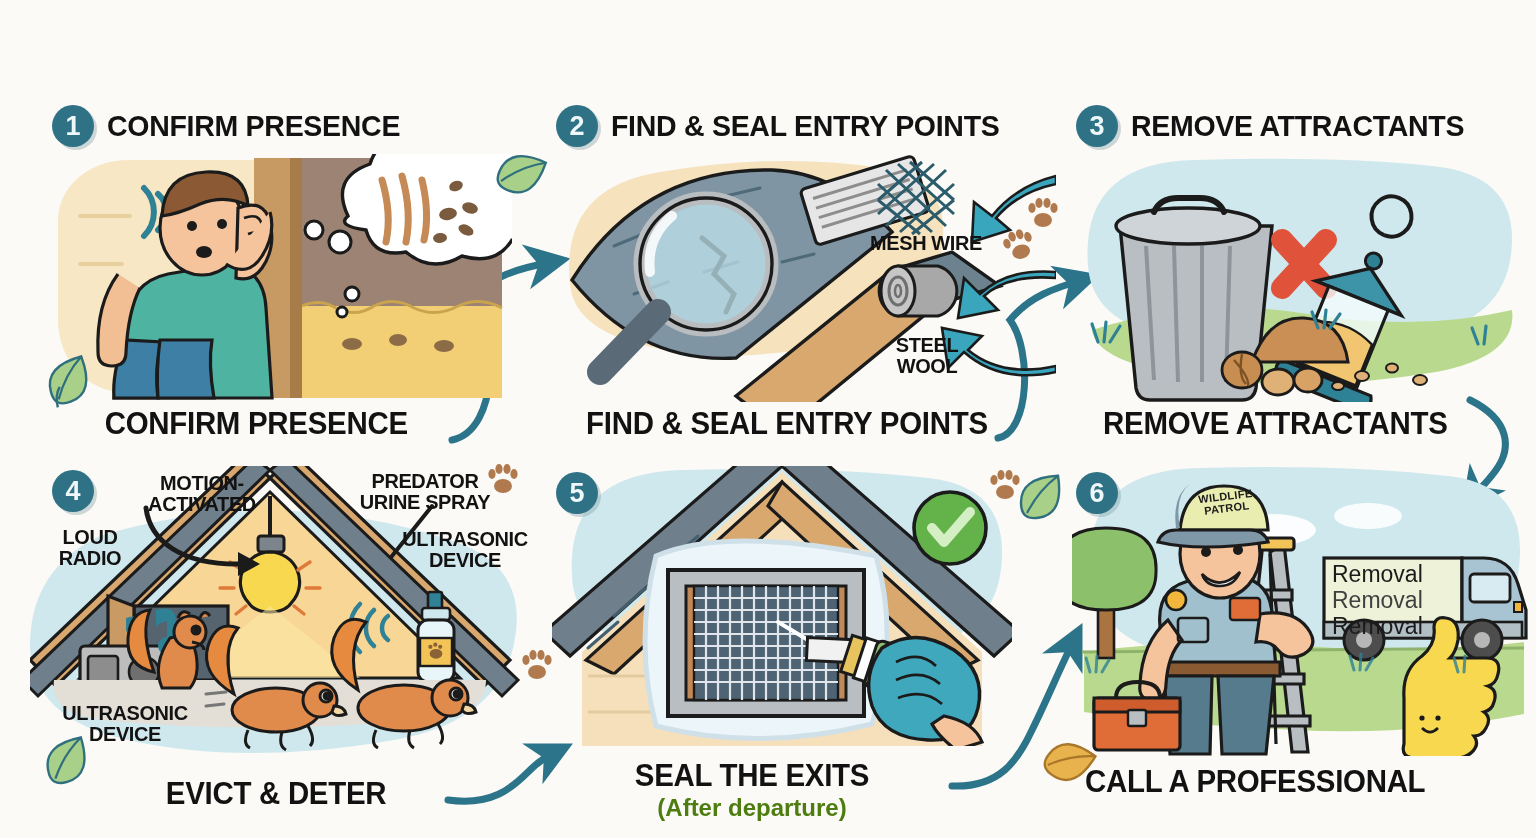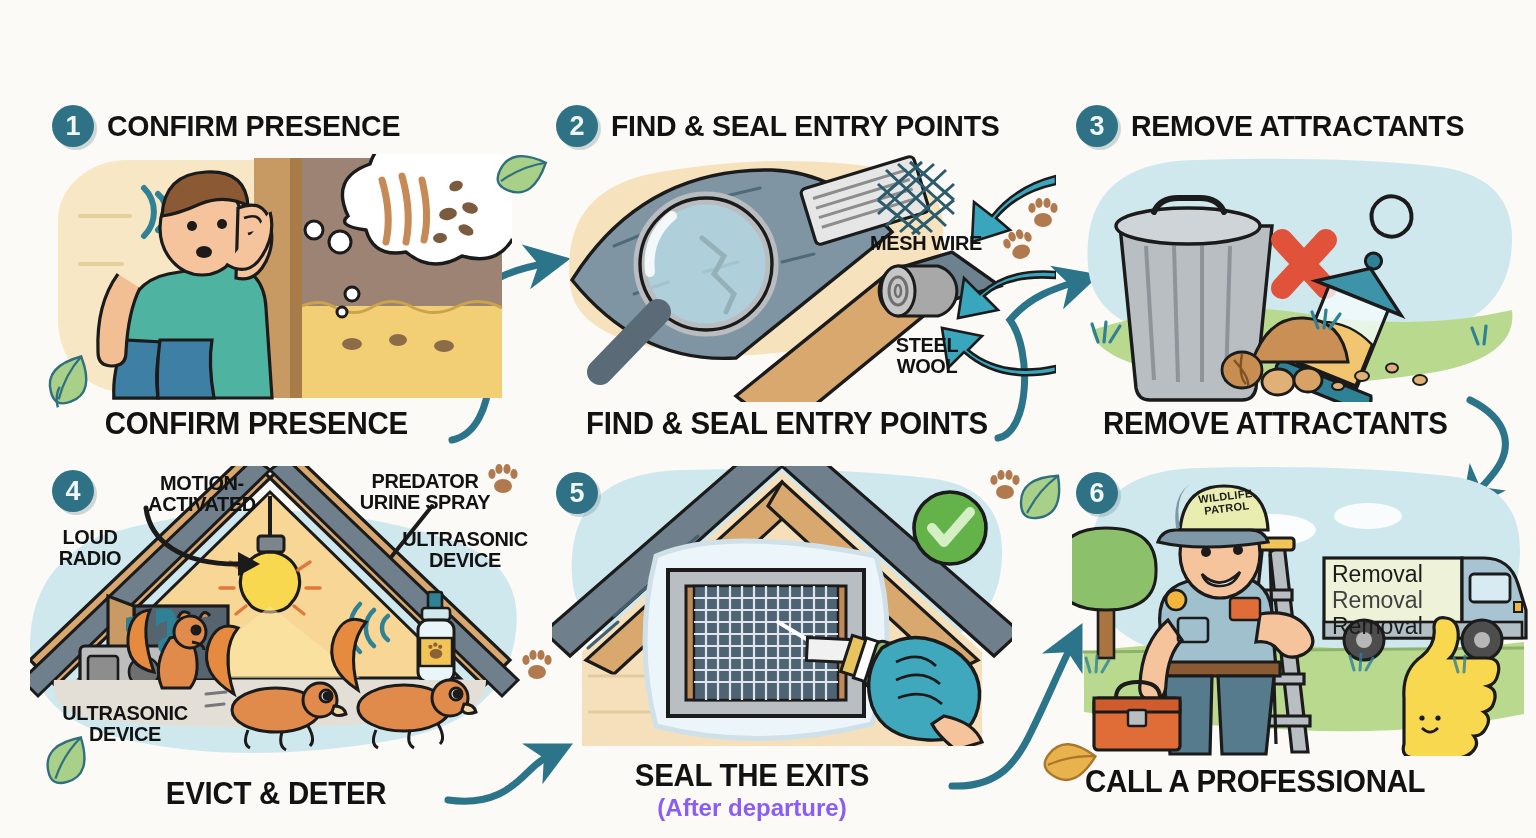--- a/index.html
+++ b/index.html
@@ -57,21 +57,21 @@
   .art {
     position: relative; overflow: hidden;
   }
   .caption {
     font-size: 31px; font-weight: bold; color: #121212; letter-spacing: -0.3px;
     white-space: nowrap; transform: scaleX(0.95);
     font-family: "Liberation Sans Narrow", "Liberation Sans", sans-serif;
   }
   .caption.center { transform-origin: center; text-align: center; }
   .sub-caption {
-    font-size: 24px; font-weight: bold; color: #8b5cf6; text-align: center;
+    font-size: 24px; font-weight: bold; color: #4d7c0f; text-align: center;
     font-family: "Liberation Sans", sans-serif;
   }
 
   
   .blob { position: absolute; inset: 6px 10px 10px 6px; border-radius: 70px 60px 75px 65px / 60px 70px 62px 72px; }
 
   
   .abs { position: absolute; }
 
   

